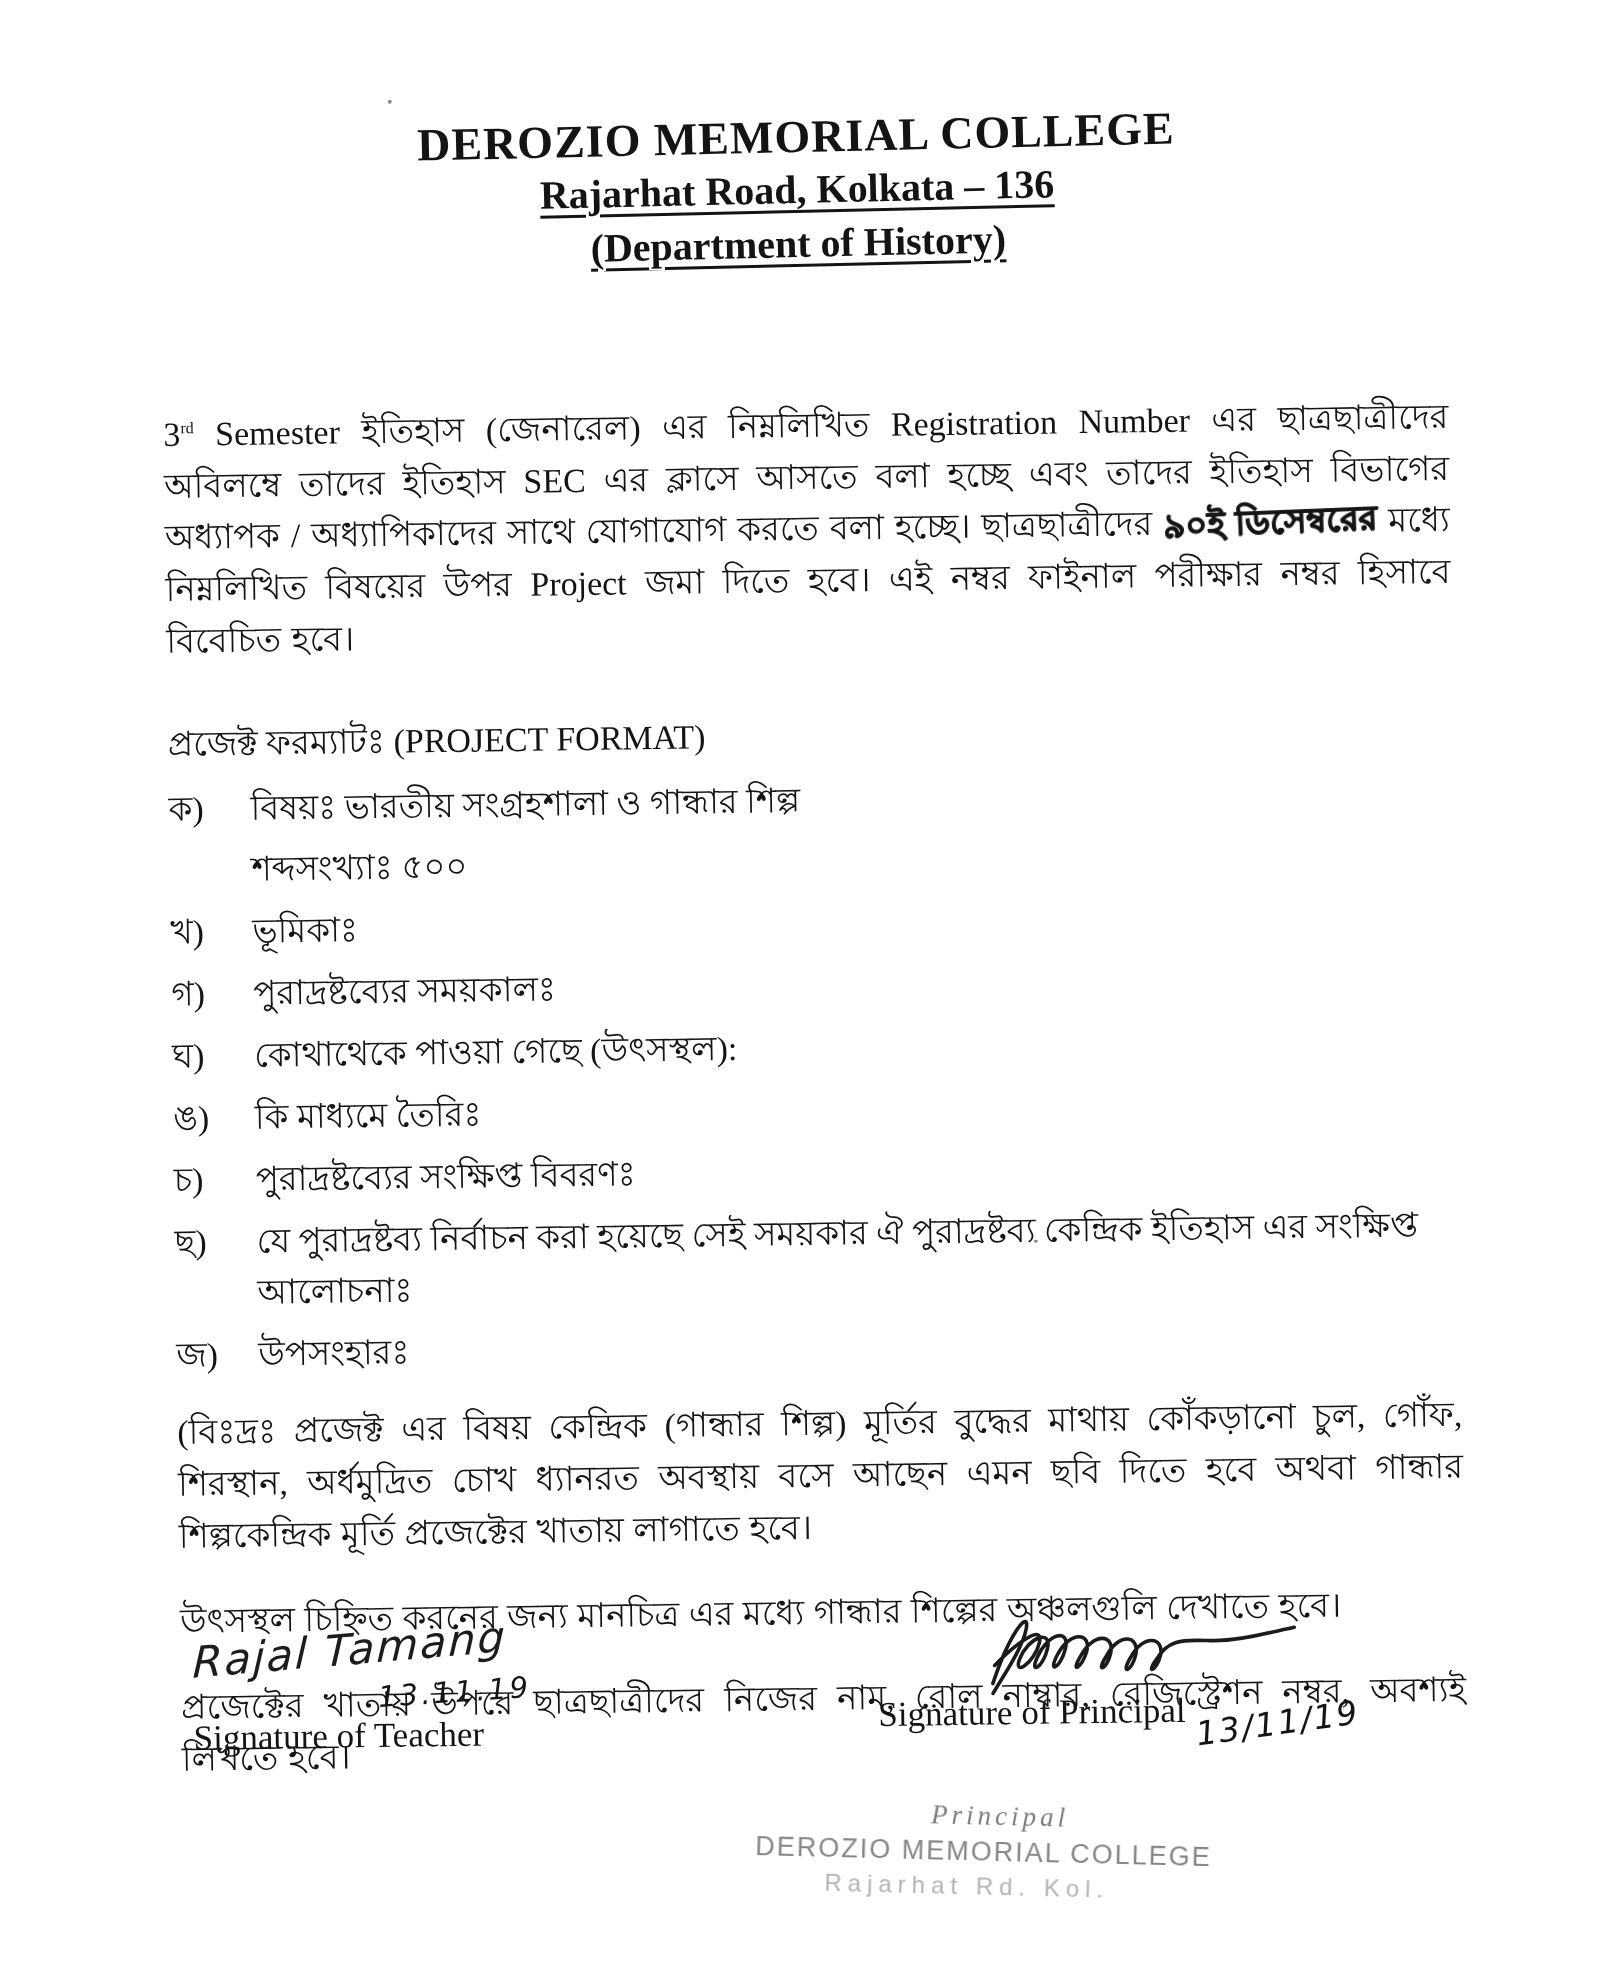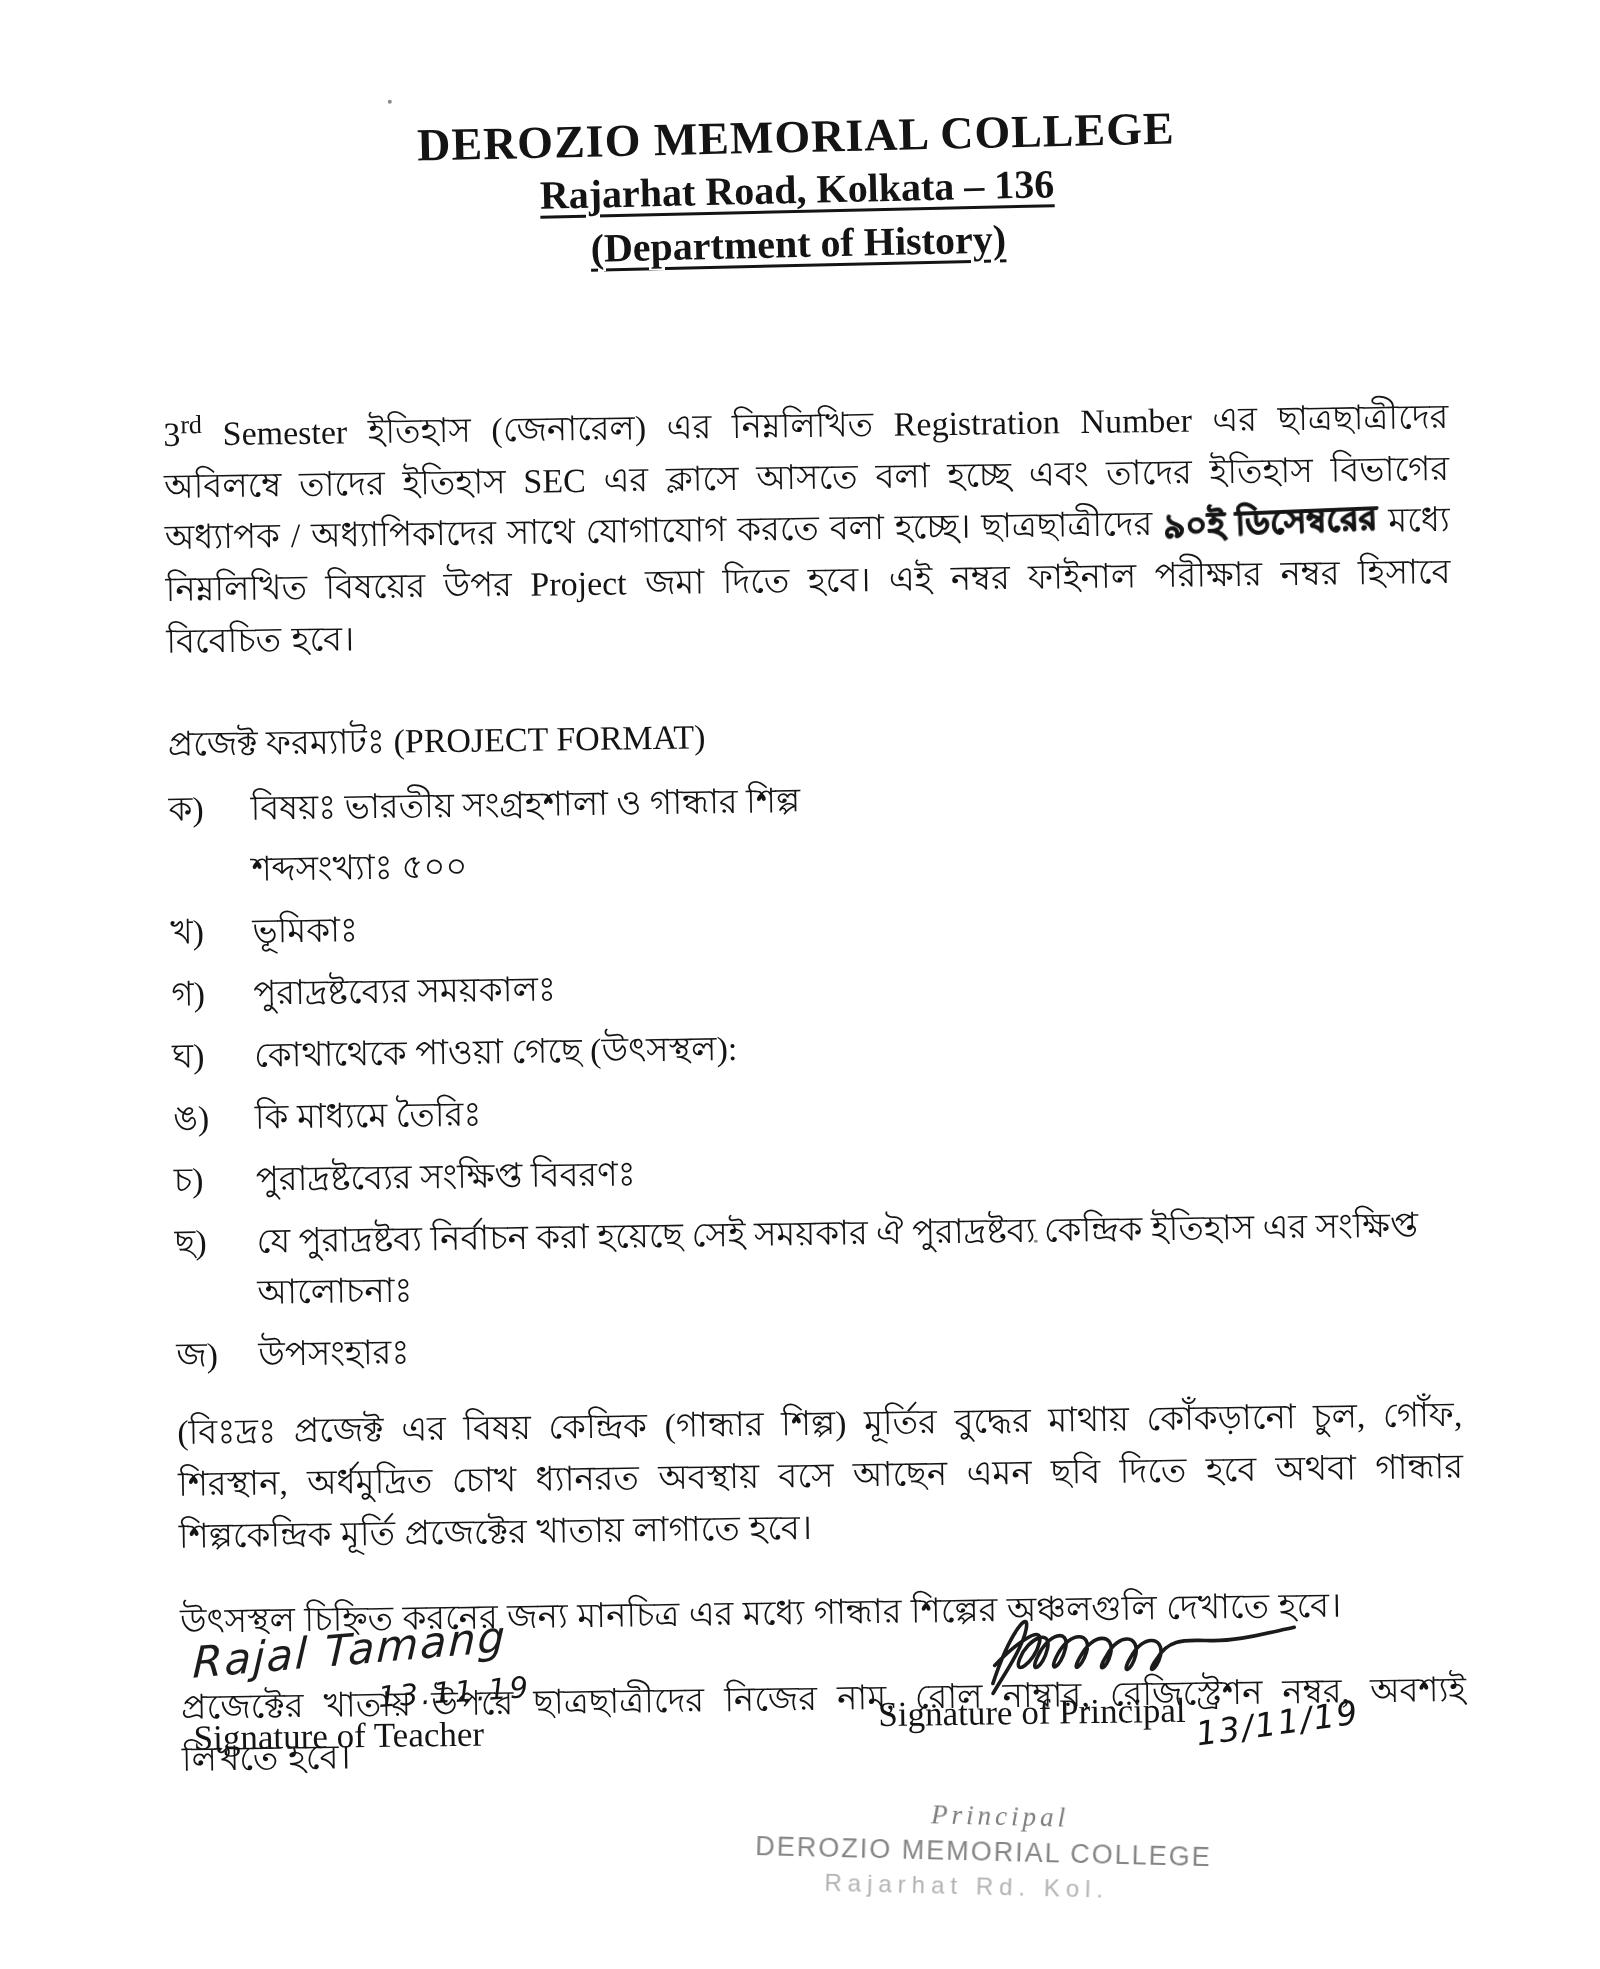--- a/index.html
+++ b/index.html
@@ -22,21 +22,21 @@
   .addr,.dept{
     font-size:40px;font-weight:bold;line-height:1.35;
     text-decoration:underline;text-decoration-thickness:3px;text-underline-offset:7px;
   }
   
   .content{position:absolute;top:366px;left:163px;width:1285px;}
   .intro{
     font-size:34px;line-height:1.52;text-align:justify;
     word-spacing:2px;
   }
-  .intro sup{font-size:26px;line-height:0;}
+  .intro sup{font-size:16px;line-height:0;}
   .scribble{
     font-weight:700;display:inline-block;
     transform:rotate(-1.5deg);
     filter:blur(0.4px);
     text-shadow:1px 0 0 #222, 0 1px 0 #222;
   }
   .format-heading{font-size:34px;margin-top:52px;line-height:1.5;}
   .format-list{margin-top:14px;}
   .fmt-item{display:flex;font-size:34px;line-height:1.5;margin-top:11px;}
   .fmt-marker{flex:none;width:82px;}

